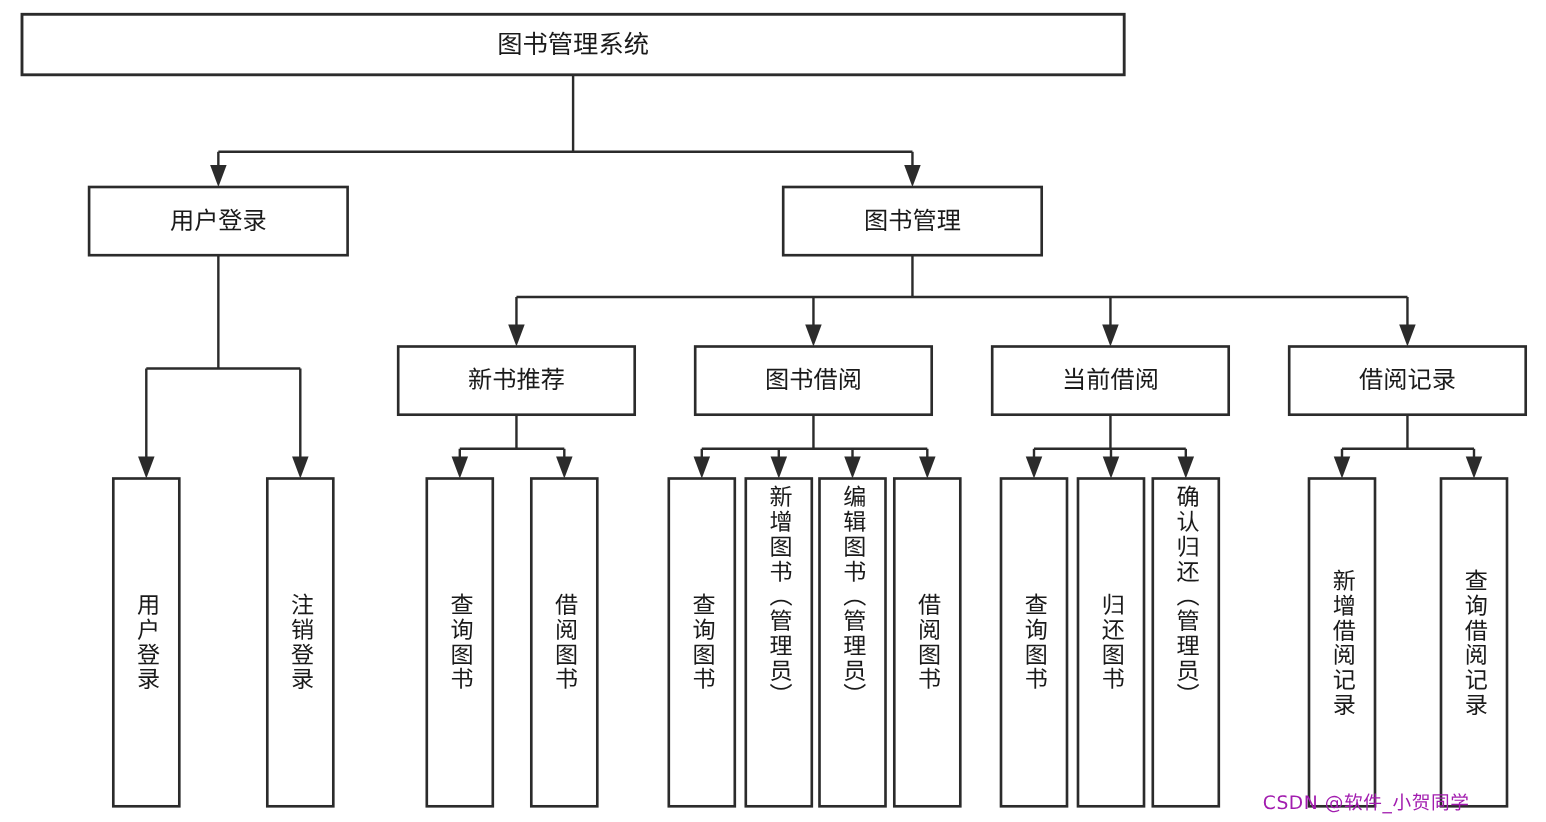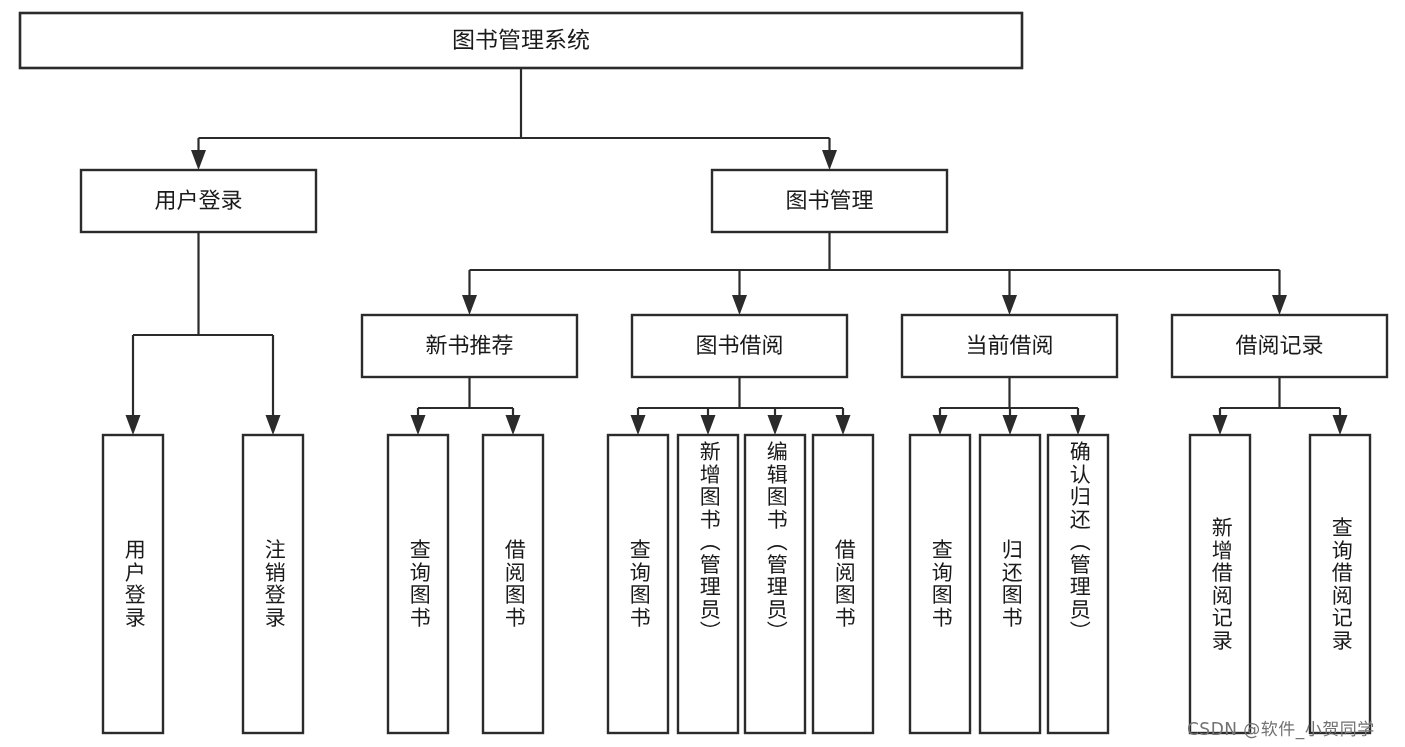--- a/index.html
+++ b/index.html
@@ -222,14 +222,14 @@
       <div class="vlabel-wrap" style="left: 1048px; top: 435px; width: 60px; height: 298px; align-items: flex-start; padding-top: 6px;">
         <span class="vlabel-text">确认归还（管理员）</span>
       </div>
       <div class="vlabel-wrap" style="left: 1190px; top: 435px; width: 60px; height: 298px;">
         <span class="vlabel-text">新增借阅记录</span>
       </div>
       <div class="vlabel-wrap" style="left: 1310px; top: 435px; width: 60px; height: 298px;">
         <span class="vlabel-text">查询借阅记录</span>
       </div>
     </div>
-  <div class="watermark" style="left: 1187px; top: 715px; color: #737373;">CSDN @软件_小贺同学</div>
+  <div class="watermark" style="left: 1148px; top: 715px; color: #a21caf;">CSDN @软件_小贺同学</div>
 </div>
 
 </body></html>

